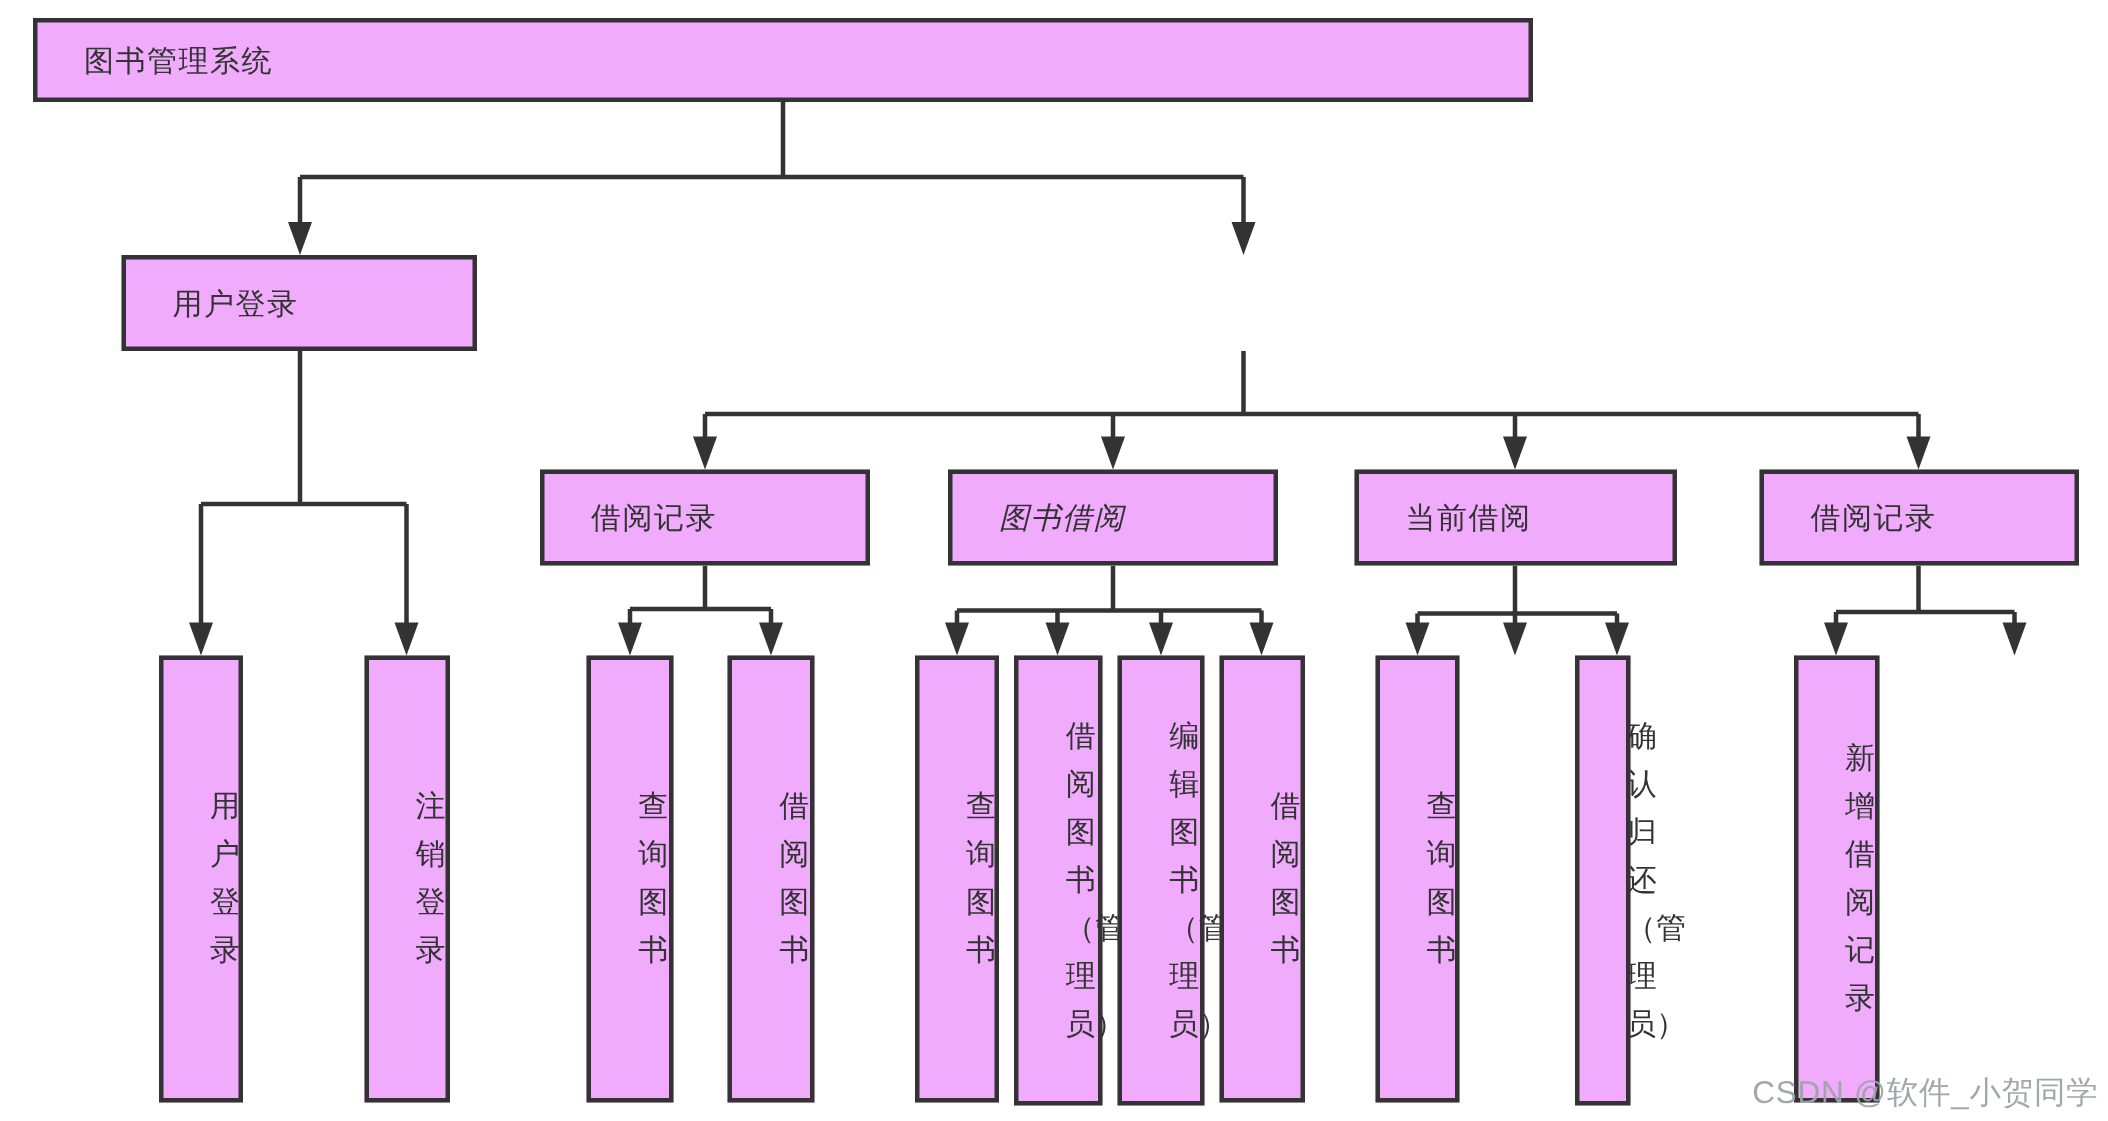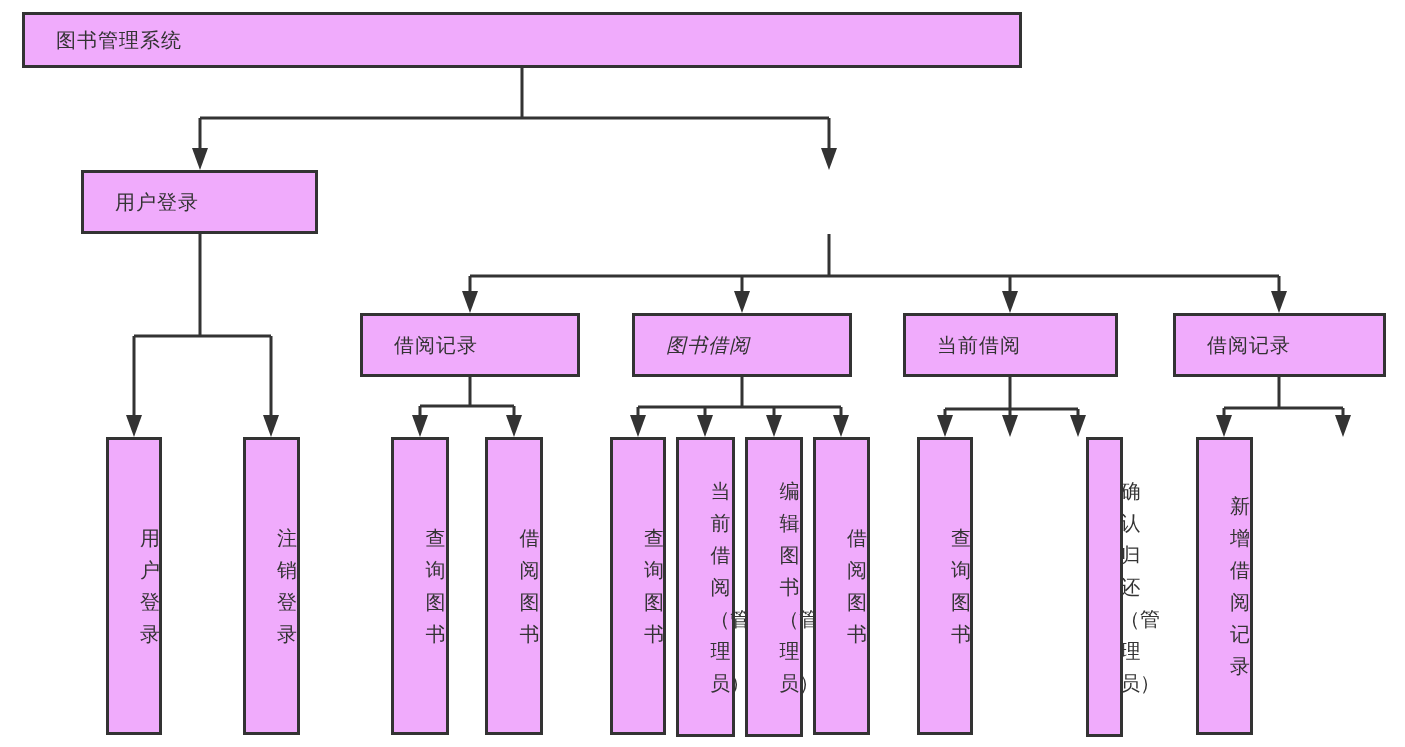--- a/index.html
+++ b/index.html
@@ -131,33 +131,34 @@
     <span class="vtext">查询图书</span>
   </div>
   <div class="node vnode" style="left:485px; width:58px;">
     <span class="vtext">借阅图书</span>
   </div>
 
   <div class="node vnode" style="left:610px; width:56px;">
     <span class="vtext">查询图书</span>
   </div>
   <div class="node vnode" style="left:676px; width:59px; height:300px;">
-    <span class="vtext">当前借阅（管理员）</span>
+    <span class="vtext">借阅图书（管理员）</span>
   </div>
   <div class="node vnode" style="left:745px; width:58px; height:300px;">
     <span class="vtext">编辑图书（管理员）</span>
   </div>
   <div class="node vnode" style="left:813px; width:57px;">
     <span class="vtext">借阅图书</span>
   </div>
 
   <div class="node vnode" style="left:917px; width:56px;">
     <span class="vtext">查询图书</span>
   </div>
-  <div class="node vnode" style="left:1086px; width:35px; height:300px;">
+  <div class="node vnode" style="left:1050px; width:35px; height:300px;">
     <span class="vtext">确认归还（管理员）</span>
   </div>
 
   <div class="node vnode" style="left:1196px; width:57px;">
     <span class="vtext">新增借阅记录</span>
   </div>
 
+  <div id="watermark">CSDN @软件_小贺同学</div>
 </div>
 
 </body></html>

